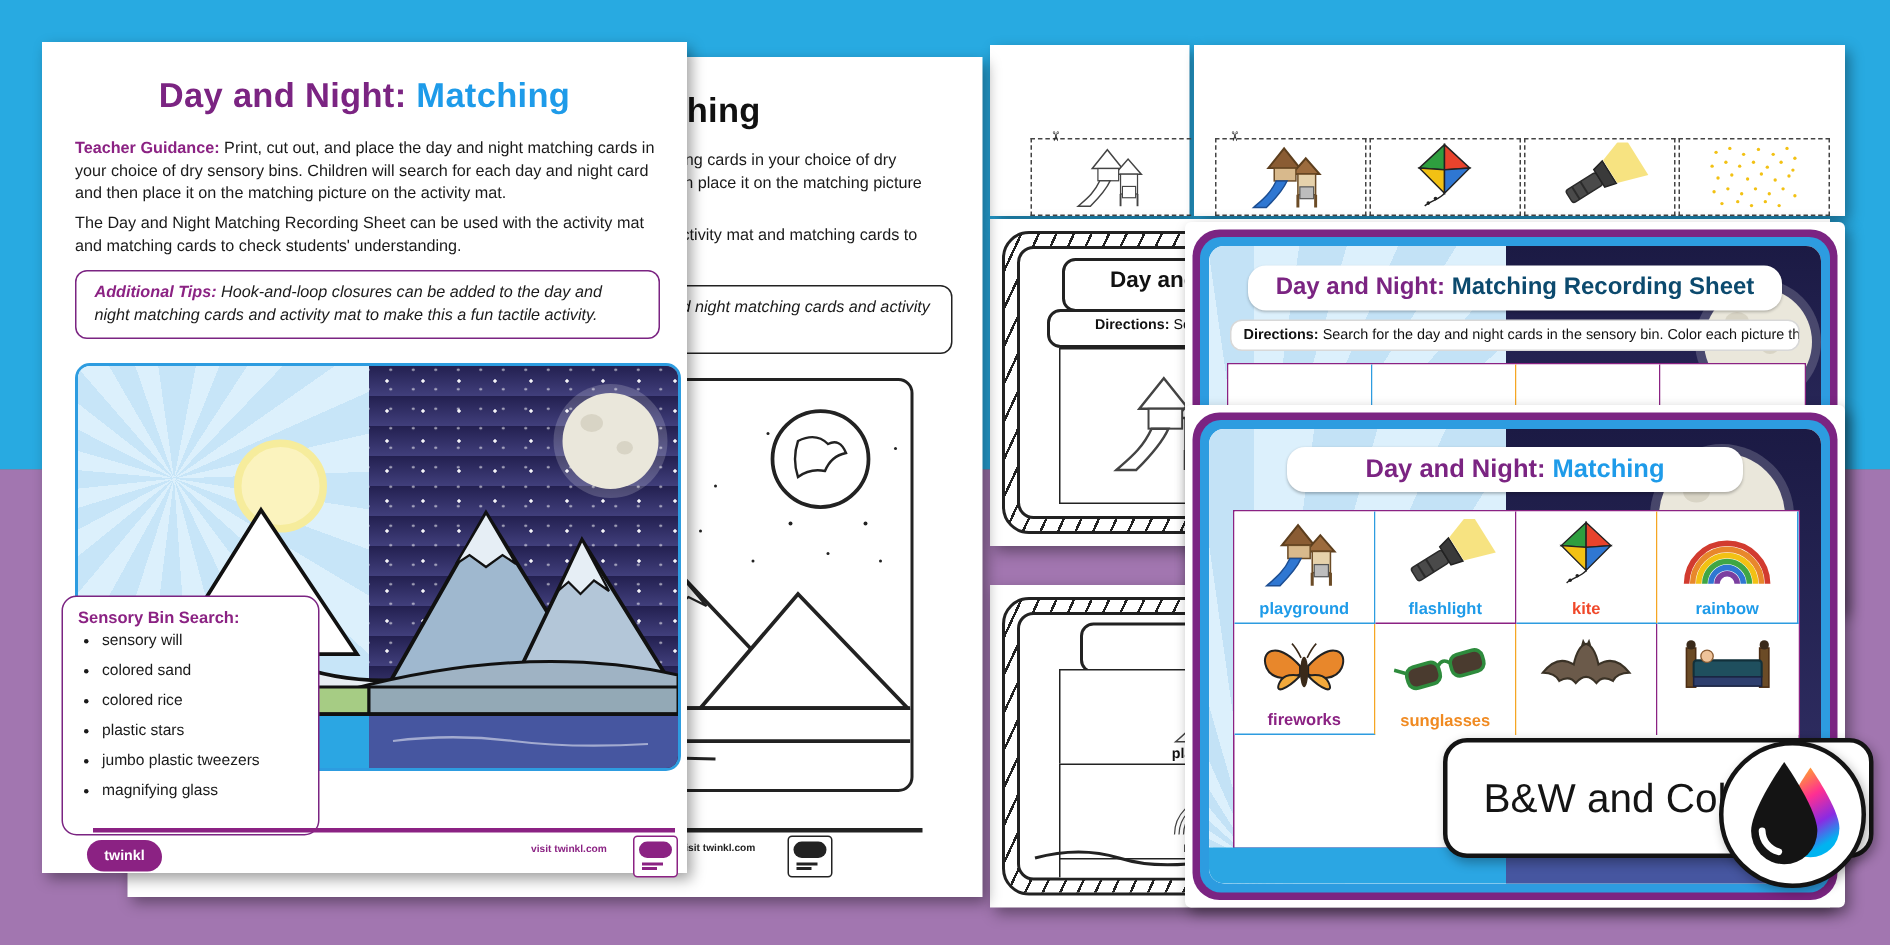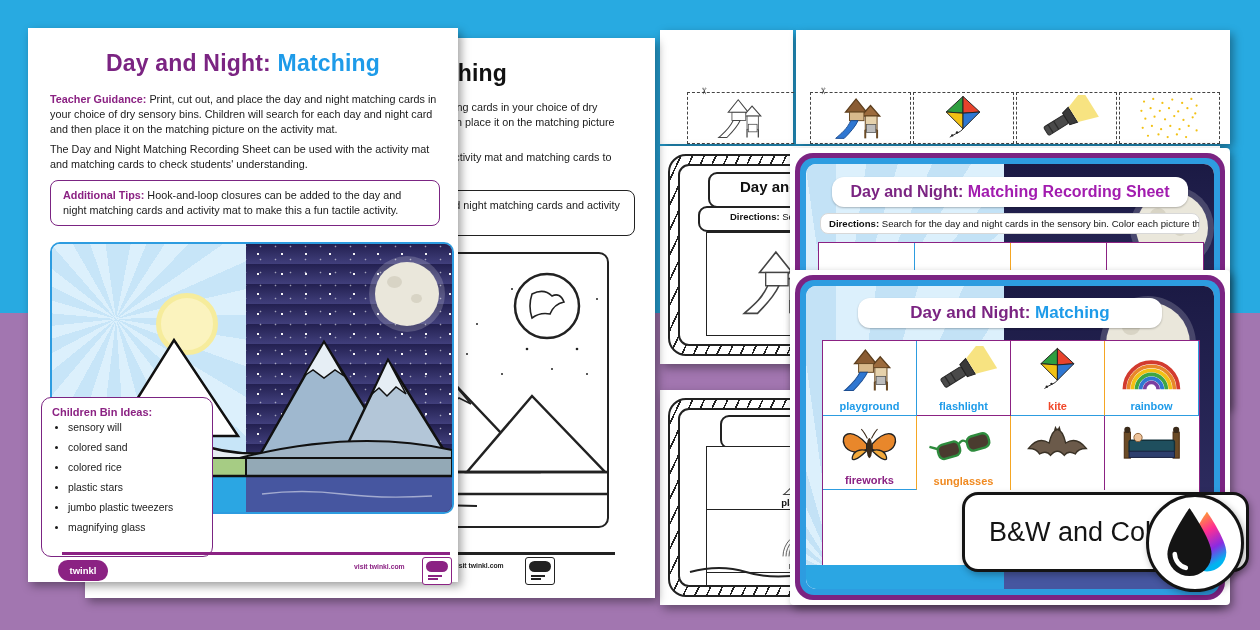--- a/index.html
+++ b/index.html
@@ -6,21 +6,21 @@
   .stage{position:relative;width:1260px;height:630px;overflow:hidden;
          font-family:"Liberation Sans",sans-serif;}
   .abs{position:absolute;}
   .bg-top{left:0;top:0;width:1260px;height:313px;}
   .bg-bottom{left:0;top:313px;width:1260px;height:317px;}
   .paper{background:#fff;box-shadow:3px 4px 9px rgba(0,0,0,.38);}
   
   .gp-title{width:100%;text-align:center;font-weight:bold;font-size:23px;letter-spacing:.2px;}
   .gp-p{font-size:10.8px;line-height:15px;color:#1a1a1a;}
   .gp-bold{font-weight:bold;}
-  .tipbox{border:1.6px solid #7B2482;border-radius:8px;padding:7px 12px;}
+  .tipbox{border:1.6px solid #7B2482;border-radius:8px;padding:7px 12px;font-style:italic;}
   .tipbox.bw{border-color:#222;}
   .illus{border:2.5px solid #2D9CE0;border-radius:10px;overflow:hidden;}
   .illus.bw{border-color:#222;}
   .scene{position:absolute;left:0;top:0;width:100%;height:100%;}
   .sun{position:absolute;border-radius:50%;background:#FBF3BE;border:5px solid #F6EC9C;}
   .moon{position:absolute;border-radius:50%;background:#EAE7DB;
         box-shadow:0 0 0 6px rgba(255,255,255,.18);}
   .crater{position:absolute;border-radius:50%;background:#D8D4C5;}
   .starfield{background-image:radial-gradient(circle,rgba(255,255,255,.95) .9px,transparent 1.4px),
              radial-gradient(circle,rgba(255,255,255,.6) .7px,transparent 1.1px);
@@ -342,21 +342,21 @@
       <div class="cframe2">
           <div class="cframe3">
         <div class="daybg"></div>
         <div class="nightbg starfield"></div>
         <div class="moon" style="left:330px;top:28px;width:72px;height:72px;">
           <div class="crater" style="left:14px;top:16px;width:16px;height:13px;"></div>
           <div class="crater" style="left:38px;top:34px;width:12px;height:10px;"></div>
         </div>
         <div class="titlebar" style="left:26px;top:13px;width:356px;height:30px;font-size:16px;line-height:30px;">
           <span style="color: rgb(123, 36, 130);">Day and Night:</span>
-          <span style="color: #a21caf;">Matching Recording Sheet</span>
+          <span style="color: #0c4a6e;">Matching Recording Sheet</span>
         </div>
         <div class="dirbar" style="left:14px;top:49px;width:380px;height:21px;">
           <b>Directions:</b><span> Search for the day and night cards in the sensory bin. Color each picture that you find.</span>
         </div>
         <div class="grid" style="left:12px;top:78px;width:384px;height:130px;grid-template-rows:1fr;">
           <div class="cell br-b">
                 <div class="cimg">
                   <svg viewBox="0 0 100 70">
                     <use href="#ic-playground-bw"></use>
                   </svg>
@@ -590,21 +590,21 @@
         <rect x="0" y="214" width="194" height="18" fill="#A6CC84" stroke="#111" stroke-width="2"></rect>
         <rect x="194" y="214" width="206" height="18" fill="#93A9B6" stroke="#111" stroke-width="2"></rect>
         <rect x="0" y="232" width="194" height="36" fill="#2BA6E3"></rect>
         <rect x="194" y="232" width="206" height="36" fill="#4656A0"></rect>
         <line x1="0" y1="232" x2="400" y2="232" stroke="#111" stroke-width="2.5"></line>
         <path d="M15 246 q30 -4 60 0 t70 2" stroke="rgba(255,255,255,.6)" stroke-width="1.5" fill="none"></path>
         <path d="M210 250 q40 -5 80 0 t90 2" stroke="rgba(255,255,255,.5)" stroke-width="1.5" fill="none"></path>
       </svg>
     </div>
     <div class="abs sensory" style="left:13px;top:369px;width:150px;height:142px;">
-      <h4>Children Bin Ideas:</h4>
+      <h4>Sensory Bin Search:</h4>
       <ul>
         <li>sensory will</li>
         <li>colored sand</li>
         <li>colored rice</li>
         <li>plastic stars</li>
         <li>jumbo plastic tweezers</li>
         <li>magnifying glass</li>
       </ul>
     </div>
     <div class="abs footline" style="left:34px;top:524px;width:388px;"></div>

